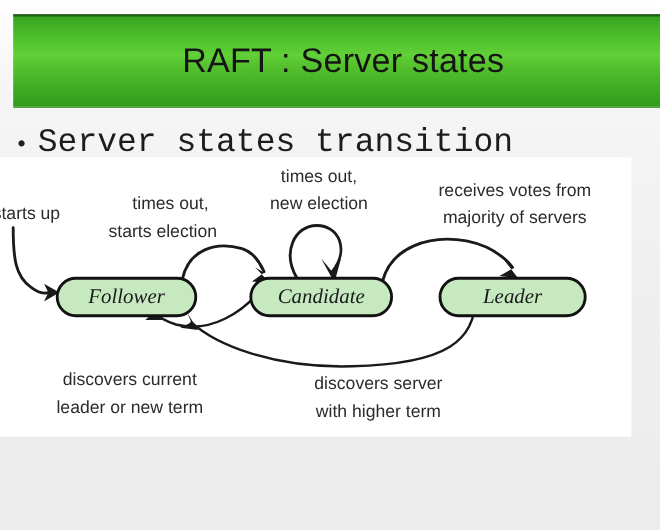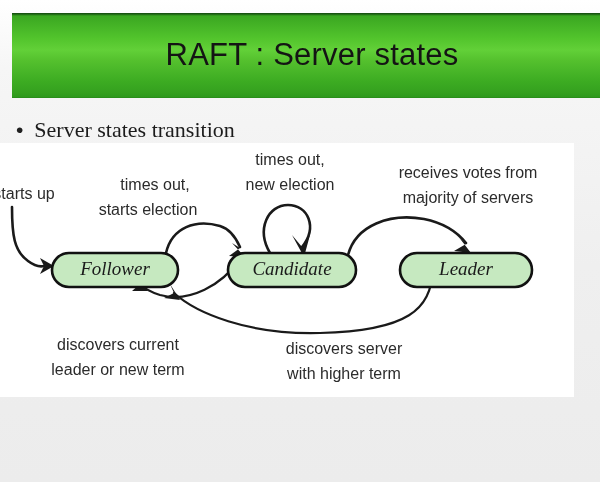--- a/index.html
+++ b/index.html
@@ -70,24 +70,24 @@
     display: flex;
     align-items: baseline;
   }
   .bullet-dot {
     font-size: 21px;
     line-height: 30px;
     color: #202020;
     margin-right: 11px;
   }
   .bullet-text {
-    font-size: 22px;
+    font-size: 30px;
     line-height: 30px;
     color: #1c1c1c;
-    font-family: Liberation Serif, serif;
+    font-family: Liberation Mono, monospace;
   }
 
   
   .diagram-panel {
     position: absolute;
     left: 0;
     top: 143px;
     width: 574px;
     height: 254px;
     background: #ffffff;

